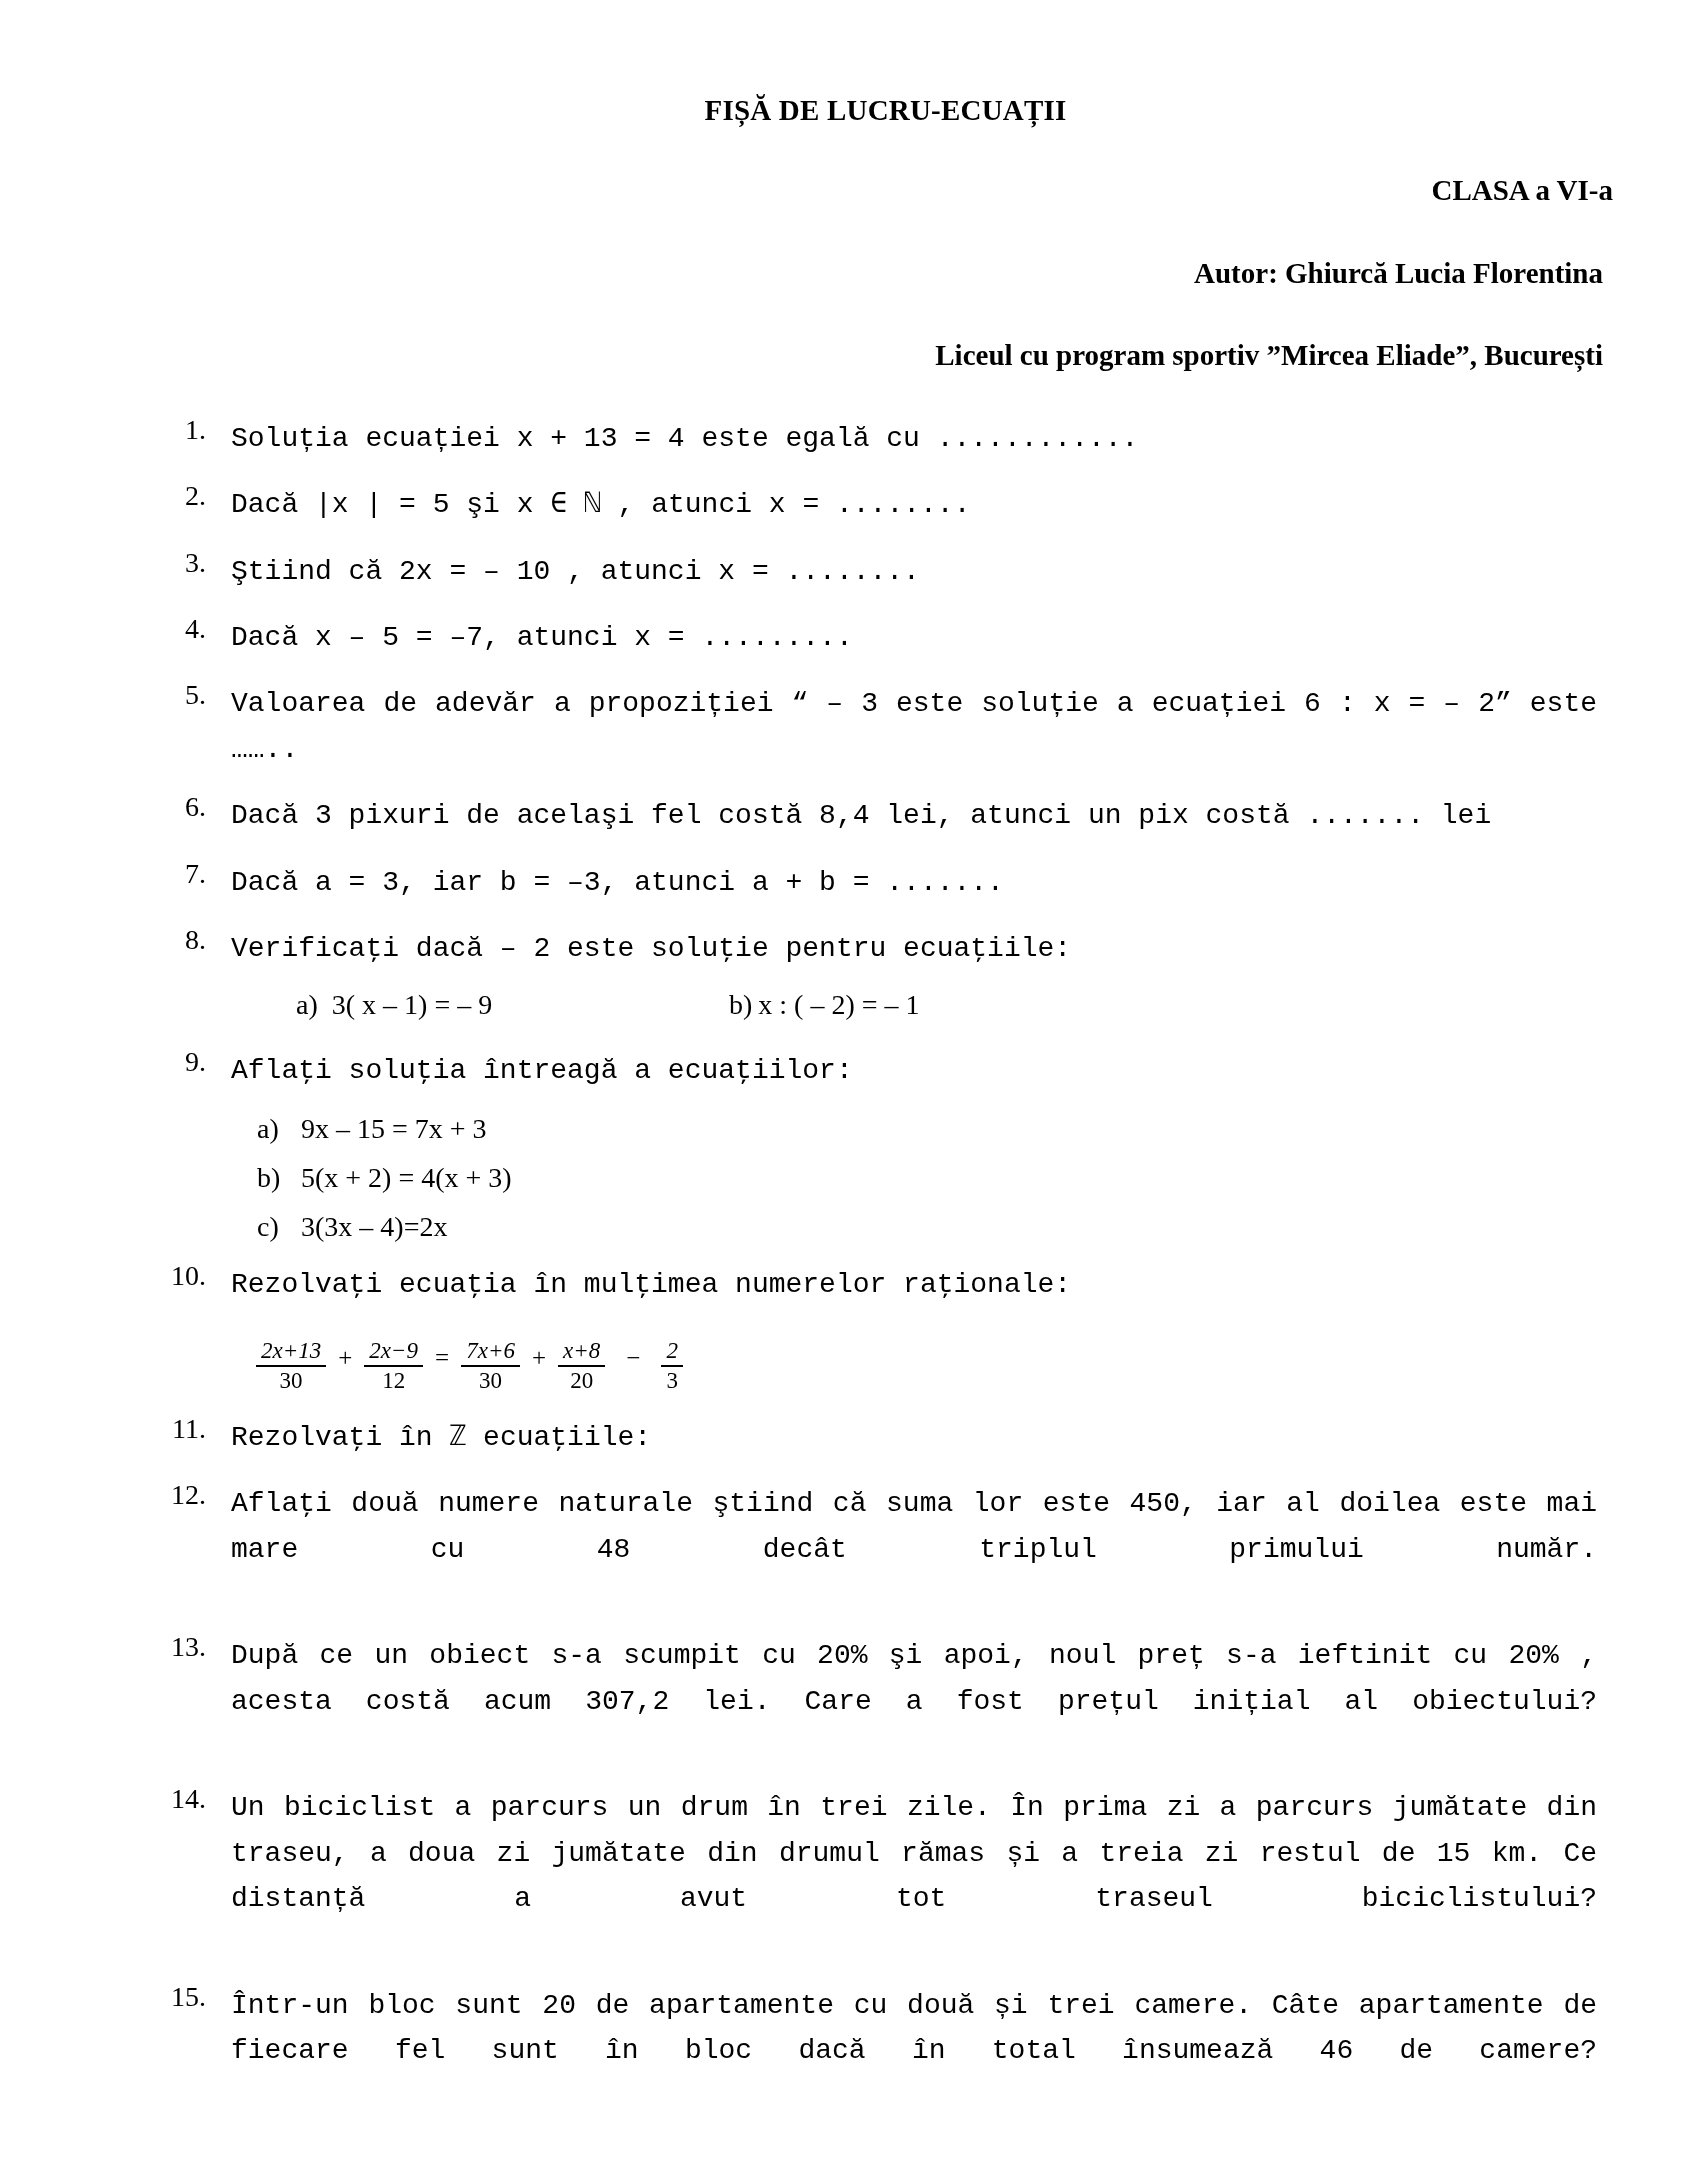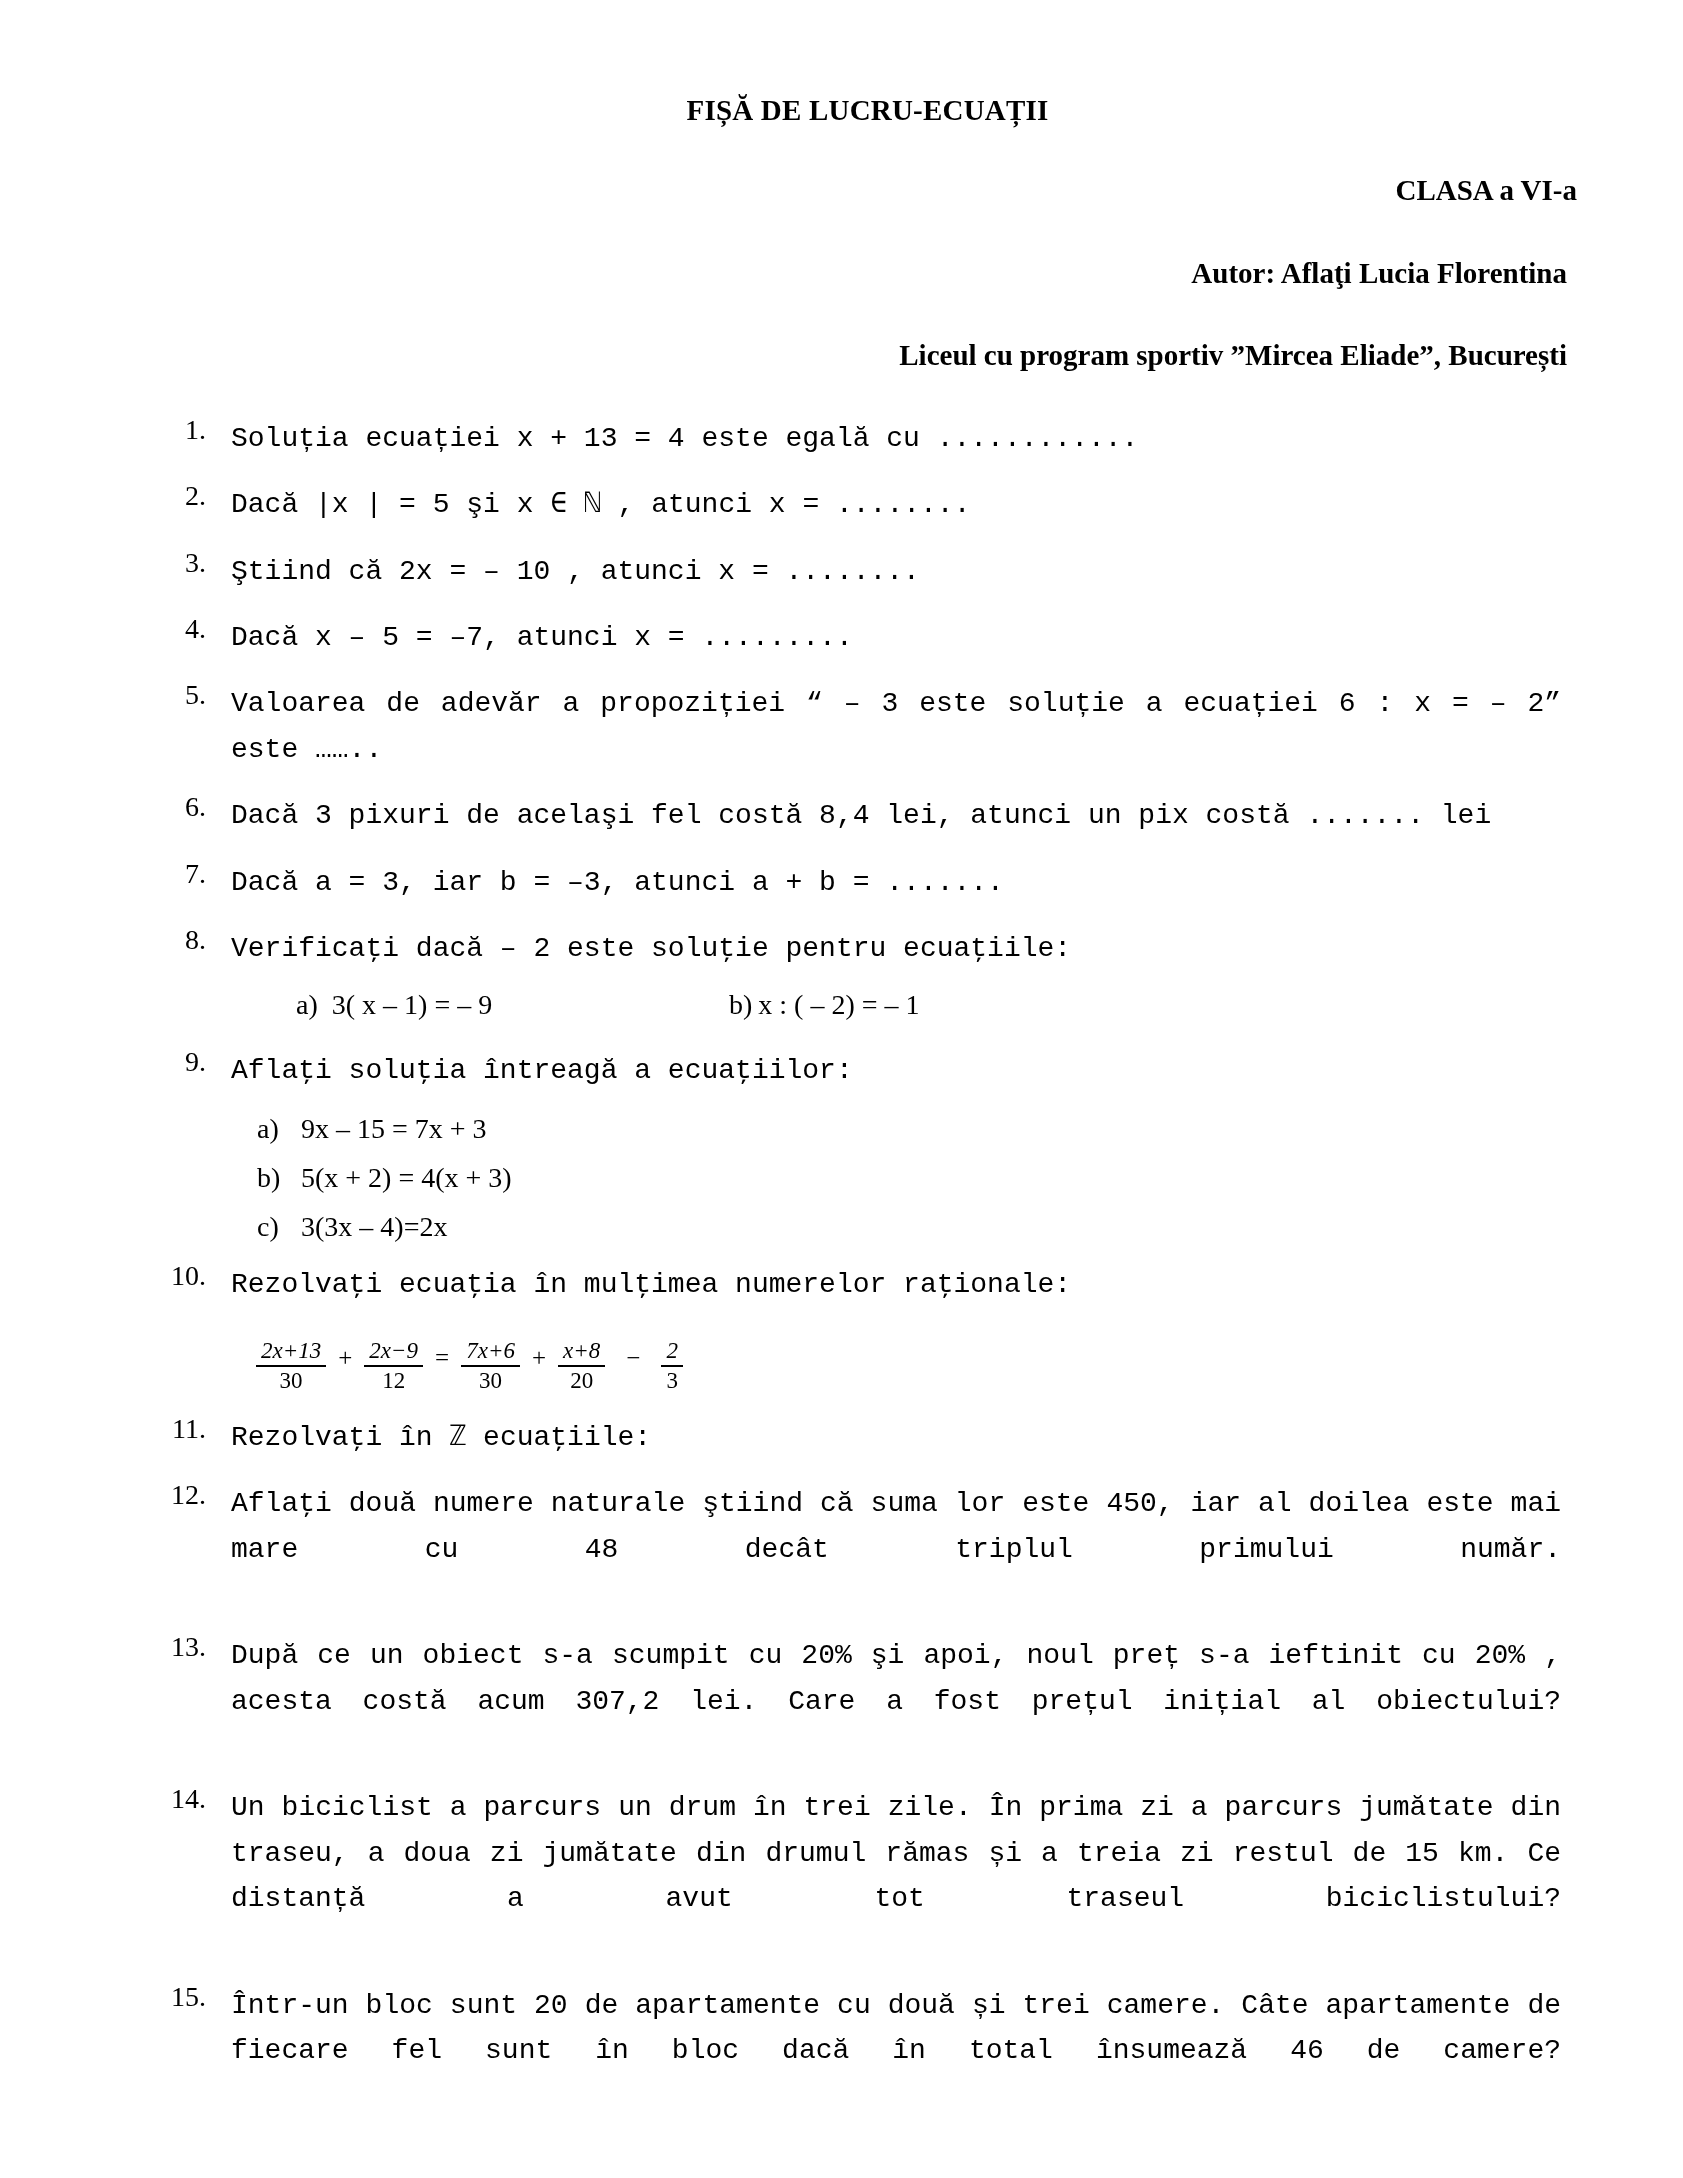--- a/index.html
+++ b/index.html
@@ -12,21 +12,21 @@
     height: 2178px;
     font-family: "Liberation Serif", "DejaVu Serif", serif;
     color: #000000;
     overflow: hidden;
   }
   .page {
     position: relative;
     width: 1683px;
     height: 2178px;
     box-sizing: border-box;
-    padding: 94px 106px 0 158px;
+    padding: 94px 70px 0 158px;
   }
 
   
   .doc-title {
     text-align: center;
     font-weight: bold;
     font-size: 29px;
     letter-spacing: 0.2px;
     margin: 0 0 47px 0;
   }
@@ -155,21 +155,21 @@
   }
   .op.wide { margin: 0 18px; }
 </style>
 </head>
 <body>
 
 <div class="page">
 
   <div class="doc-title">FIȘĂ DE LUCRU-ECUAȚII</div>
   <div class="doc-subtitle">CLASA a VI-a</div>
-  <div class="author-line">Autor: Aflaţi Lucia Florentina</div>
+  <div class="author-line">Autor: Ghiurcă Lucia Florentina</div>
   <div class="school-line">Liceul cu program sportiv ”Mircea Eliade”, București</div>
 
   <div class="items">
 
     <div class="item">
       <span class="num">1.</span>
       <span class="body">
           <p>Soluția ecuației x + 13 = 4 este egală cu ............</p>
         </span>
     </div>

